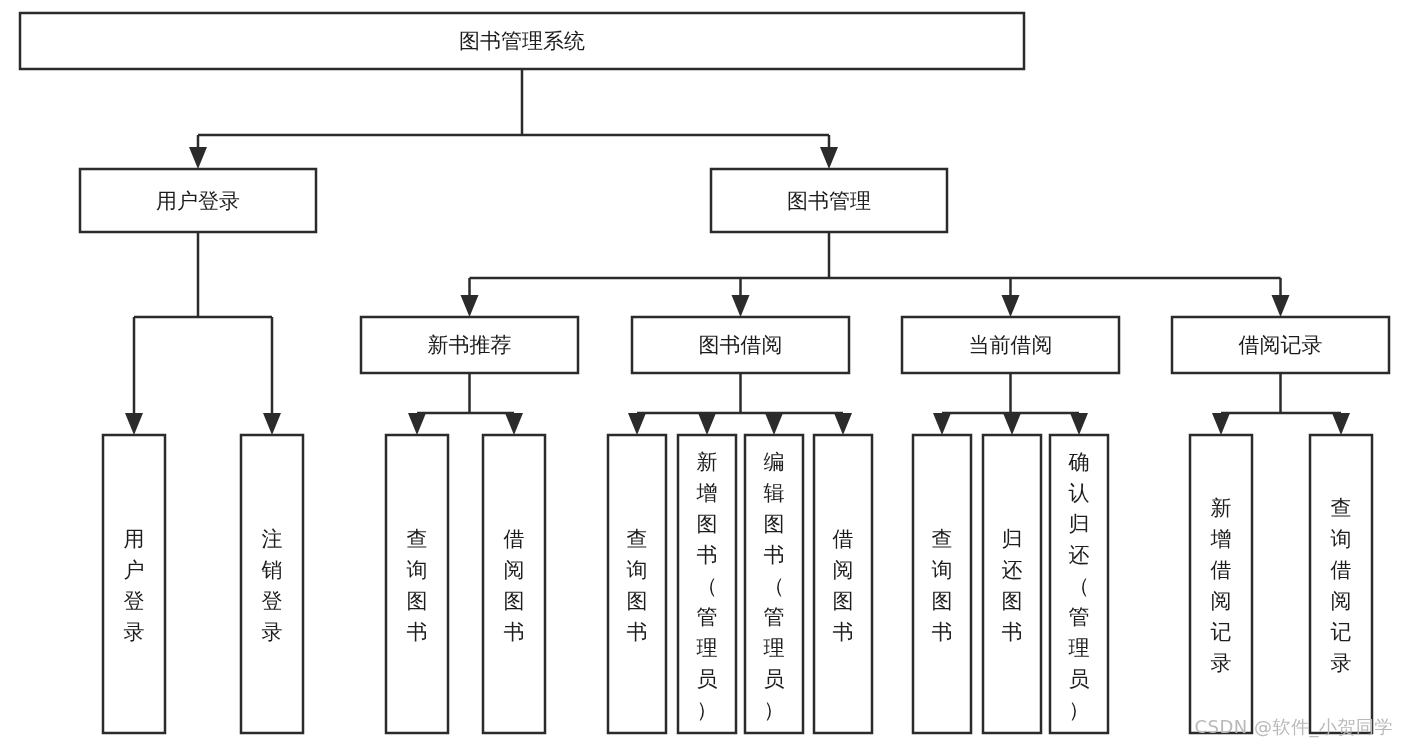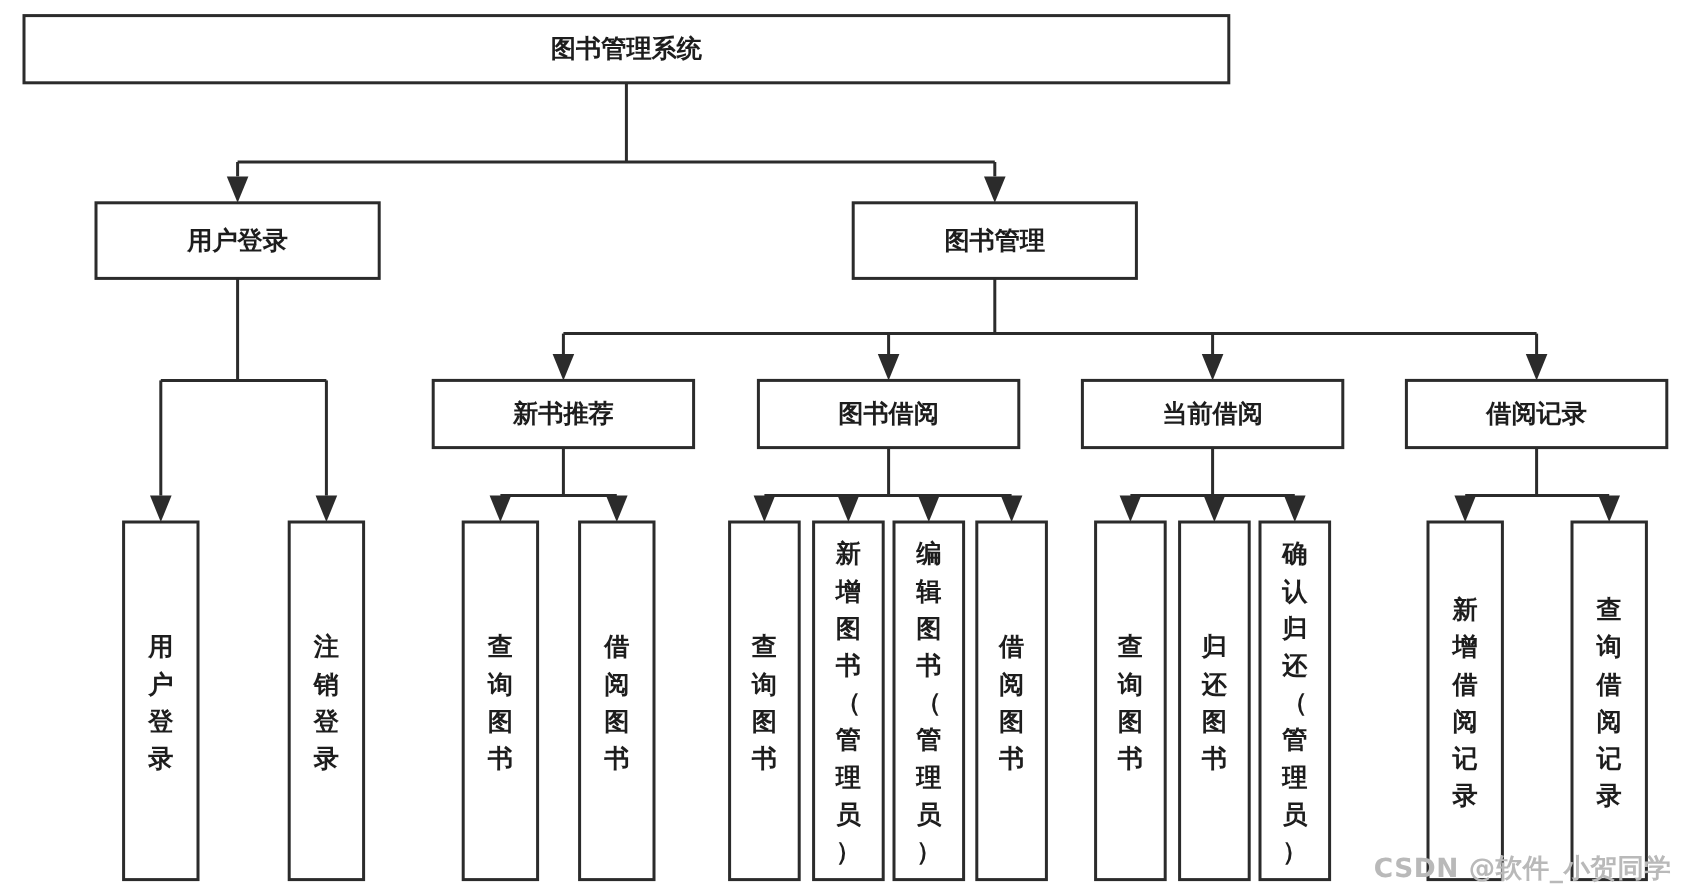--- a/index.html
+++ b/index.html
@@ -11,21 +11,20 @@
     width: 1405px;
     height: 747px;
     font-family: "DejaVu Sans", "Liberation Sans", sans-serif;
     overflow: hidden;
     position: relative;
   }
   #diagram-root {
     position: relative;
     width: 1405px;
     height: 747px;
-    font-weight: bold;
   }
   svg.diagram-canvas {
     position: absolute;
     top: 0;
     left: 0;
     width: 1405px;
     height: 747px;
   }
   .node-box {
     fill: #ffffff;
@@ -53,21 +52,21 @@
     font-family: "DejaVu Sans", "Liberation Sans", sans-serif;
     font-size: 21px;
     fill: #1d1d1d;
     text-anchor: middle;
   }
   .watermark-text {
     position: absolute;
     right: 12px;
     bottom: 8px;
     font-family: "DejaVu Sans", "Liberation Sans", sans-serif;
-    font-size: 22px;
+    font-size: 18px;
     color: #b9b9b9;
     white-space: nowrap;
     user-select: none;
     letter-spacing: 0.5px;
   }
 </style>
 </head>
 <body>
 
 <div id="diagram-root">

